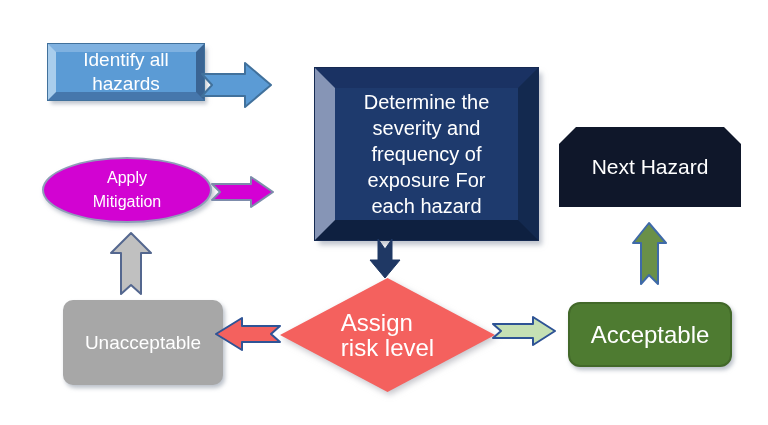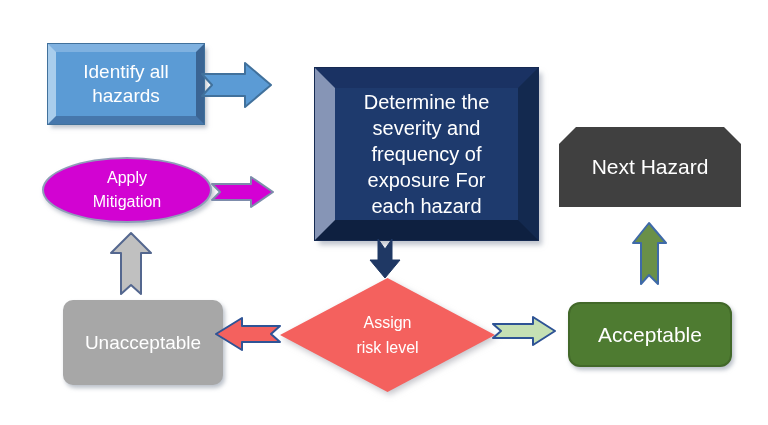--- a/index.html
+++ b/index.html
@@ -8,21 +8,21 @@
     font-family:"Liberation Sans", sans-serif; overflow:hidden;
   }
   .node {
     position:absolute; display:flex; align-items:center; justify-content:center;
     text-align:center; color:#ffffff; box-sizing:border-box;
   }
   .label { white-space:pre-line; }
 
   
   .identify {
-    left:48px; top:44px; width:156px; height:80px;
+    left:48px; top:44px; width:156px; height:56px;
     background:#5b9bd5;
     border:8px solid;
     border-color:#7fb1e0 #3a6493 #4677ac #a9cdec;
     box-shadow:0 0 0 1px #41719c, 3px 4px 4px rgba(140,150,165,.55);
     font-size:19px; line-height:24px;
   }
 
   
   .determine {
     left:277px; top:68px; width:223px; height:172px;
@@ -47,41 +47,41 @@
     background:#a7a7a7; border-radius:10px;
     box-shadow:2px 3px 4px rgba(140,150,165,.6);
     font-size:19px;
   }
 
   
   .acceptable {
     left:568px; top:302px; width:164px; height:65px;
     background:#4e7b31; border:2px solid #426829; border-radius:12px;
     box-shadow:2px 3px 4px rgba(140,150,165,.6);
-    font-size:21px;
+    font-size:24px;
   }
 
   
   .nexthazard {
     left:559px; top:127px; width:182px; height:80px;
-    background:#404040;
+    background:#0f172a;
     clip-path:polygon(17px 0, 165px 0, 182px 17px, 182px 80px, 0 80px, 0 17px);
     filter:drop-shadow(2px 3px 2px rgba(150,150,160,.65));
     font-size:21px;
   }
 
   
   .assign-wrap {
     position:absolute; left:280px; top:278px; width:215px; height:114px;
     filter:drop-shadow(2px 3px 3px rgba(150,150,160,.55));
   }
   .assign-wrap svg { display:block; overflow:visible; }
   .assign-text {
     position:absolute; inset:0; display:flex; align-items:center; justify-content:center;
-    text-align:center; color:#ffffff; font-size:16px; line-height:25px;
+    color:#ffffff; font-size:24px; line-height:25px;
   }
 
   .arrow { position:absolute; }
   .arrow svg { display:block; overflow:visible; }
 </style>
 </head>
 <body>
 
 <div class="canvas">
 

